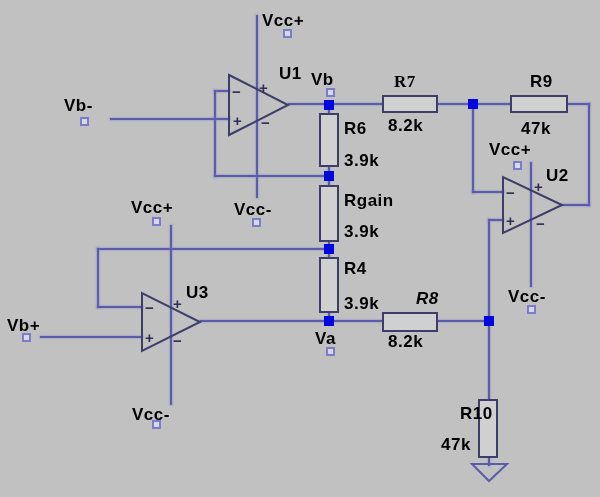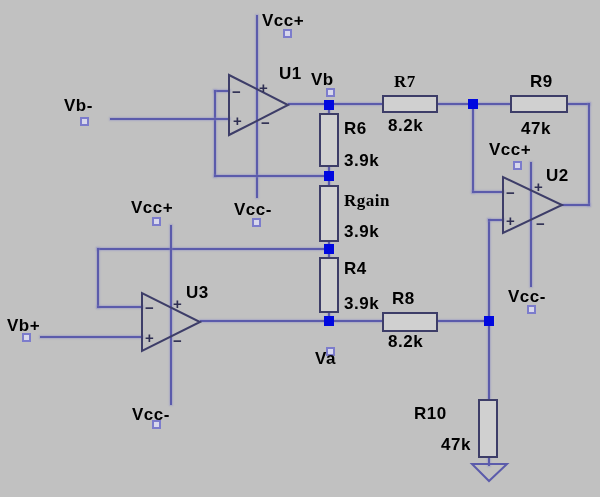--- a/index.html
+++ b/index.html
@@ -95,42 +95,42 @@
   <div class="port" style="left:22px;top:333px;"></div>
   <div class="port" style="left:326px;top:347px;"></div>
   <div class="port" style="left:152px;top:420px;"></div>
 
   <span class="lbl" style="left:262px;top:12px;">Vcc+</span>
   <span class="lbl" style="left:311px;top:71px;">Vb</span>
   <span class="lbl" style="left:64px;top:97px;">Vb-</span>
   <span class="lbl" style="left:234px;top:201px;">Vcc-</span>
   <span class="lbl" style="left:131px;top:199px;">Vcc+</span>
   <span class="lbl" style="left:7px;top:317px;">Vb+</span>
-  <span class="lbl" style="left:315px;top:330px;margin-top:20px;">Va</span>
+  <span class="lbl" style="left:315px;top:330px;">Va</span>
   <span class="lbl" style="left:132px;top:406px;">Vcc-</span>
   <span class="lbl" style="left:489px;top:141px;">Vcc+</span>
   <span class="lbl" style="left:508px;top:288px;">Vcc-</span>
 
   <span class="lbl" style="left:279px;top:65px;">U1</span>
   <span class="lbl" style="left:546px;top:167px;">U2</span>
   <span class="lbl" style="left:186px;top:284px;">U3</span>
 
   <span class="lbl" style="left:344px;top:120px;">R6</span>
   <span class="lbl" style="left:344px;top:152px;">3.9k</span>
-  <span class="lbl" style="left:344px;top:192px;font-family:Liberation Serif, serif;">Rgain</span>
+  <span class="lbl" style="left:344px;top:192px;">Rgain</span>
   <span class="lbl" style="left:344px;top:223px;">3.9k</span>
   <span class="lbl" style="left:344px;top:260px;">R4</span>
   <span class="lbl" style="left:344px;top:295px;">3.9k</span>
   <span class="lbl" style="left:394px;top:73px;font-family:Liberation Serif, serif;">R7</span>
   <span class="lbl" style="left:388px;top:117px;">8.2k</span>
   <span class="lbl" style="left:530px;top:73px;">R9</span>
   <span class="lbl" style="left:521px;top:120px;">47k</span>
-  <span class="lbl" style="left:392px;top:290px;">R8</span>
+  <span class="lbl" style="left:416px;top:290px;font-style:italic;">R8</span>
   <span class="lbl" style="left:388px;top:333px;">8.2k</span>
-  <span class="lbl" style="left:414px;top:405px;">R10</span>
+  <span class="lbl" style="left:460px;top:405px;">R10</span>
   <span class="lbl" style="left:441px;top:436px;">47k</span>
 
   <span class="pm" style="left:232px;top:84px;">−</span>
   <span class="pm" style="left:233px;top:113px;">+</span>
   <span class="pm" style="left:259px;top:80px;">+</span>
   <span class="pm" style="left:261px;top:115px;">−</span>
 
   <span class="pm" style="left:506px;top:185px;">−</span>
   <span class="pm" style="left:506px;top:213px;">+</span>
   <span class="pm" style="left:534px;top:179px;">+</span>

